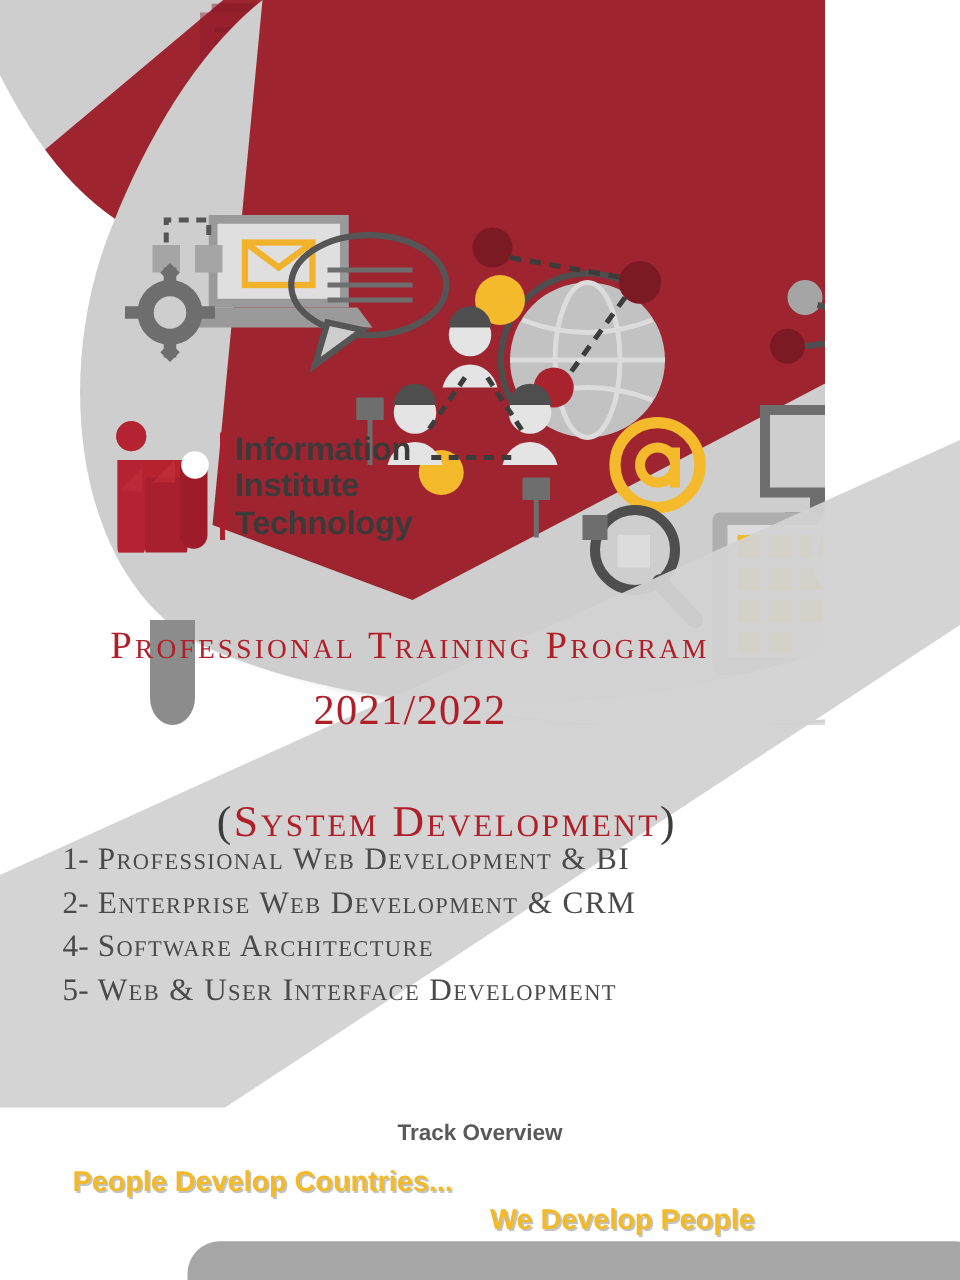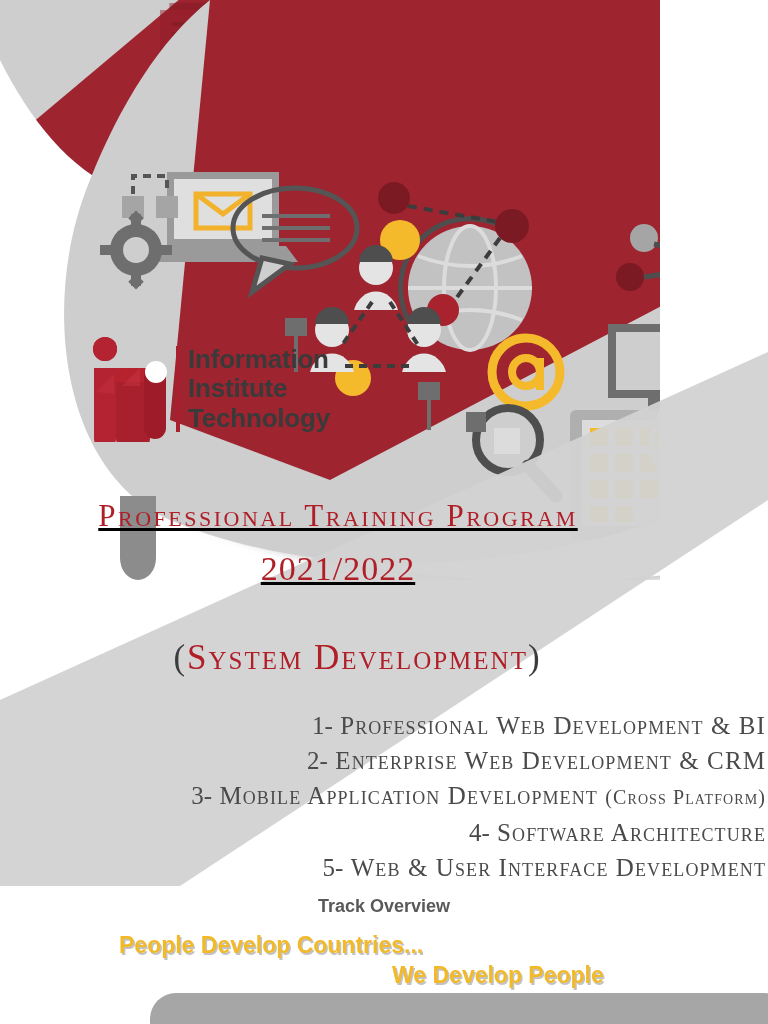--- a/index.html
+++ b/index.html
@@ -60,25 +60,24 @@
     line-height: 1.12;
     color: #3A3A3A;
     letter-spacing: -0.2px;
     white-space: nowrap;
     margin-left: 8px;
   }
 
   
   .heading-block {
     position: absolute;
-    left: 14px;
+    left: 4px;
     top: 498px;
     width: 648px;
     text-align: center;
-    text-decoration: underline;
   }
   .program-title {
     font-family: "Liberation Serif", serif;
     font-variant: small-caps;
     font-size: 31px;
     letter-spacing: 2.5px;
     color: #B01F28;
     white-space: nowrap;
   }
   .program-year {
@@ -103,26 +102,25 @@
   .paren {
     color: #3C3C3C;
     font-variant: normal;
   }
   .sc { font-variant: small-caps; }
 
   
   .course-list {
     position: absolute;
     left: 50px;
-    top: 708px;
+    top: 670px;
     width: 716px;
     list-style: none;
     margin: 0;
     padding: 0;
-    text-align: right;
   }
   .course-item {
     font-family: "Liberation Serif", serif;
     font-size: 25px;
     line-height: 35px;
     color: #4A4A4A;
     white-space: nowrap;
     letter-spacing: 1.1px;
   }
   .course-num {
@@ -153,21 +151,21 @@
     top: 932px;
     width: 768px;
     font-family: "Liberation Sans", sans-serif;
     font-weight: bold;
     font-size: 23px;
     color: #F2B929;
     text-shadow: 1.5px 1.5px 0 rgba(120,120,120,0.45);
   }
   .tagline-line1 {
     display: block;
-    padding-left: 119px;
+    padding-left: 58px;
   }
   .tagline-line2 {
     display: block;
     padding-left: 392px;
     margin-top: 3px;
   }
 
   
   .bottom-bar {
     position: absolute;
@@ -553,25 +551,20 @@
   <ul class="course-list">
     <li class="course-item">
       <span class="course-num">1-</span>
       <span class="course-text">Professional Web Development &amp; BI</span>
     </li>
     <li class="course-item">
       <span class="course-num">2-</span>
       <span class="course-text">Enterprise Web Development &amp; CRM</span>
     </li>
     <li class="course-item">
-      <span class="course-num">3-</span>
-      <span class="course-text">Mobile Application Development</span>
-      <span class="course-sub">(Cross Platform)</span>
-    </li>
-    <li class="course-item">
       <span class="course-num">4-</span>
       <span class="course-text">Software Architecture</span>
     </li>
     <li class="course-item">
       <span class="course-num">5-</span>
       <span class="course-text">Web &amp; User Interface Development</span>
     </li>
   </ul>
 
   <div class="overview-title">Track Overview</div>

